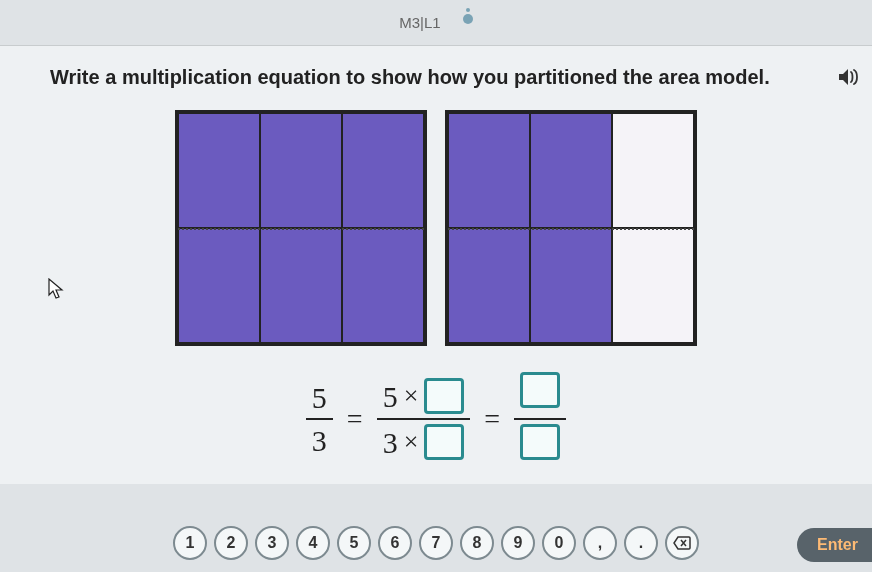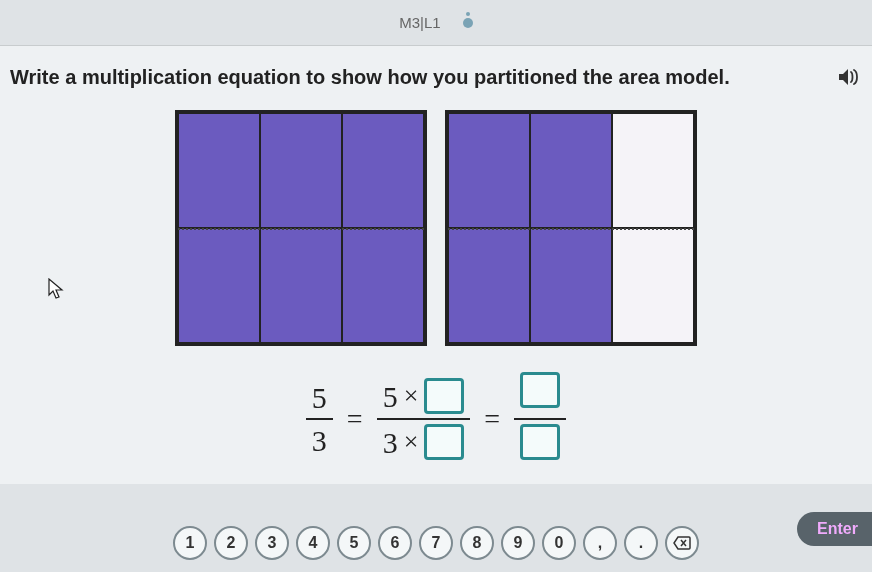--- a/index.html
+++ b/index.html
@@ -6,21 +6,20 @@
     body {
       font-family: -apple-system, BlinkMacSystemFont, "Segoe UI", Arial, sans-serif;
       background: #dfe3e6;
       width: 872px;
       height: 572px;
       overflow: hidden;
       position: relative;
     }
     .header {
       display: flex;
-      align-items: center;
       justify-content: center;
       gap: 22px;
       padding: 14px 1px;
       color: #555;
       font-size: 15px;
     }
     .header .lesson-code { font-weight: 500; color: #666; }
     .header .info-icon {
       width: 10px; height: 10px;
       background: #7aa3b5;
@@ -40,20 +39,21 @@
       background: #eef1f3;
       border-top: 1px solid #c8ccce;
       padding: 18px 10px 0 10px;
     }
     .prompt-row {
       display: flex;
       align-items: center;
       justify-content: space-between;
       gap: 8px;
       padding: 0 0 14px 0;
+      margin-left: 40px;
     }
     .prompt {
       font-size: 20px;
       font-weight: 700;
       color: #222;
       flex: 1;
     }
     .audio-btn {
       width: 26px; height: 26px;
       display: flex; align-items: center; justify-content: center;
@@ -141,33 +141,33 @@
       font-size: 16px;
       font-weight: 600;
       display: flex;
       align-items: center;
       justify-content: center;
       cursor: pointer;
     }
     .key.backspace svg { width: 18px; height: 14px; }
     .enter-btn {
       background: #58636a;
-      color: #f0abfc;
+      color: #fdba74;
       border: none;
       border-radius: 18px 0 0 18px;
       padding: 8px 14px 8px 20px;
       font-size: 16px;
       font-weight: 600;
       display: flex;
       align-items: center;
       gap: 6px;
       cursor: pointer;
       position: absolute;
       right: 0;
-      bottom: 26px;
+      bottom: 10px;
     }
     .cursor-arrow {
       position: absolute;
       left: 48px; top: 278px;
       color: #333;
       pointer-events: none;
     }
   </style>
 </head>
 <body>

